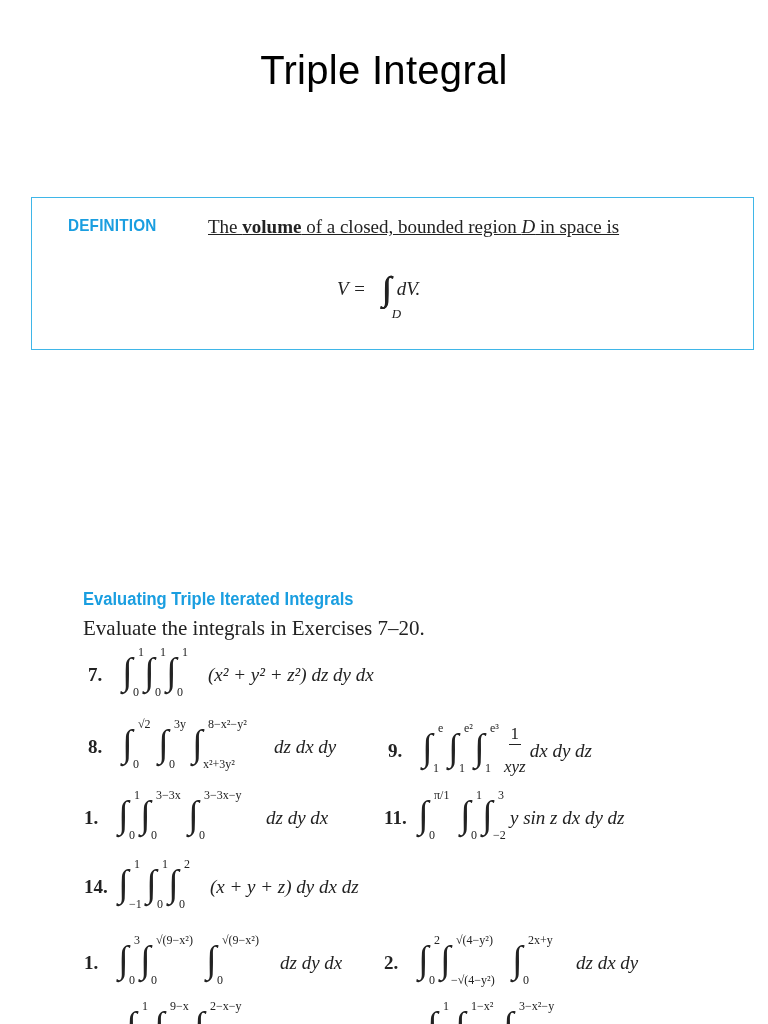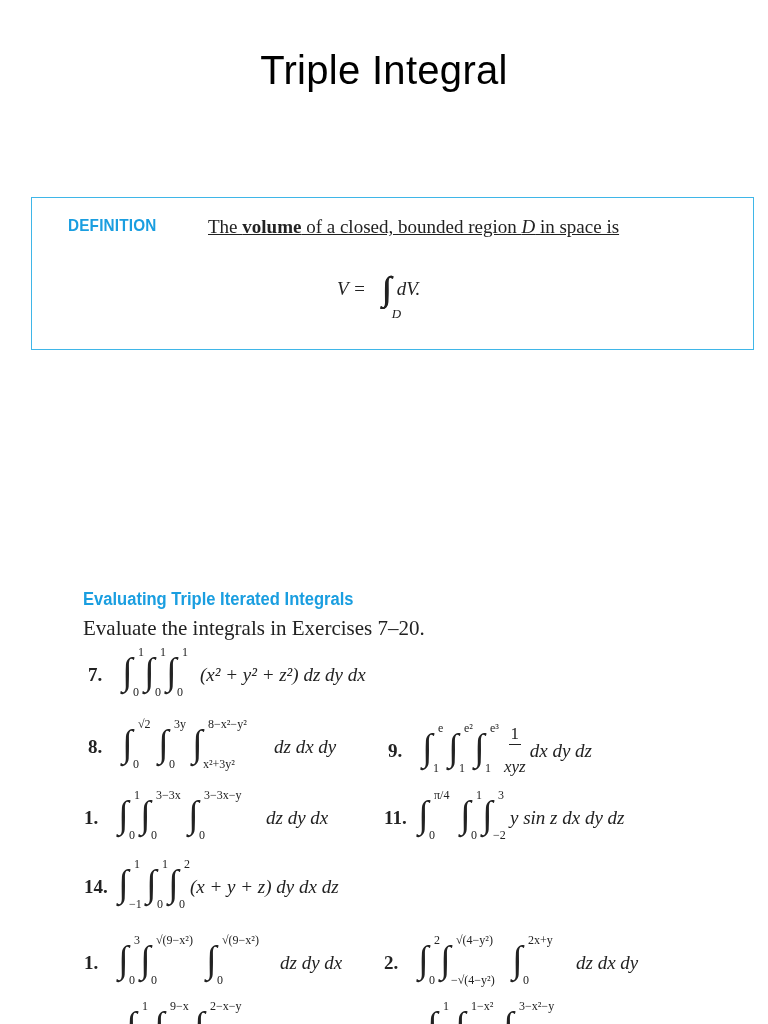--- a/index.html
+++ b/index.html
@@ -83,21 +83,21 @@
   <span class="int">
       <span class="glyph">∫</span>
       <span class="up">1</span>
       <span class="lo">0</span>
     </span>
   <span class="int">
       <span class="glyph">∫</span>
       <span class="up">1</span>
       <span class="lo">0</span>
     </span>
-  <span class="integrand" style="margin-left:12px">(x² + y² + z²) dz dy dx</span>
+  <span class="integrand" style="margin-left:20px">(x² + y² + z²) dz dy dx</span>
 </div>
 
 <div class="ex" style="left:88px; top:724px;">
   <span class="num">8.</span>
   <span class="int" style="width:36px">
       <span class="glyph">∫</span>
       <span class="up">√2</span>
       <span class="lo">0</span>
     </span>
   <span class="int" style="width:34px">
@@ -154,21 +154,21 @@
       <span class="up">3−3x−y</span>
       <span class="lo">0</span>
     </span>
   <span class="integrand" style="margin-left:12px">dz dy dx</span>
 </div>
 
 <div class="ex" style="left:384px; top:795px;">
   <span class="num">11.</span>
   <span class="int" style="width:42px">
       <span class="glyph">∫</span>
-      <span class="up">π/4</span>
+      <span class="up">π/1</span>
       <span class="lo">0</span>
     </span>
   <span class="int">
       <span class="glyph">∫</span>
       <span class="up">1</span>
       <span class="lo">0</span>
     </span>
   <span class="int" style="width:28px">
       <span class="glyph">∫</span>
       <span class="up">3</span>
@@ -187,21 +187,21 @@
   <span class="int">
       <span class="glyph">∫</span>
       <span class="up">1</span>
       <span class="lo">0</span>
     </span>
   <span class="int">
       <span class="glyph">∫</span>
       <span class="up">2</span>
       <span class="lo">0</span>
     </span>
-  <span class="integrand" style="margin-left:0">(x + y + z) dy dx dz</span>
+  <span class="integrand" style="margin-left:20px">(x + y + z) dy dx dz</span>
 </div>
 
 <div class="ex" style="left:84px; top:940px;">
   <span class="num">1.</span>
   <span class="int">
       <span class="glyph">∫</span>
       <span class="up">3</span>
       <span class="lo">0</span>
     </span>
   <span class="int" style="width:66px">

